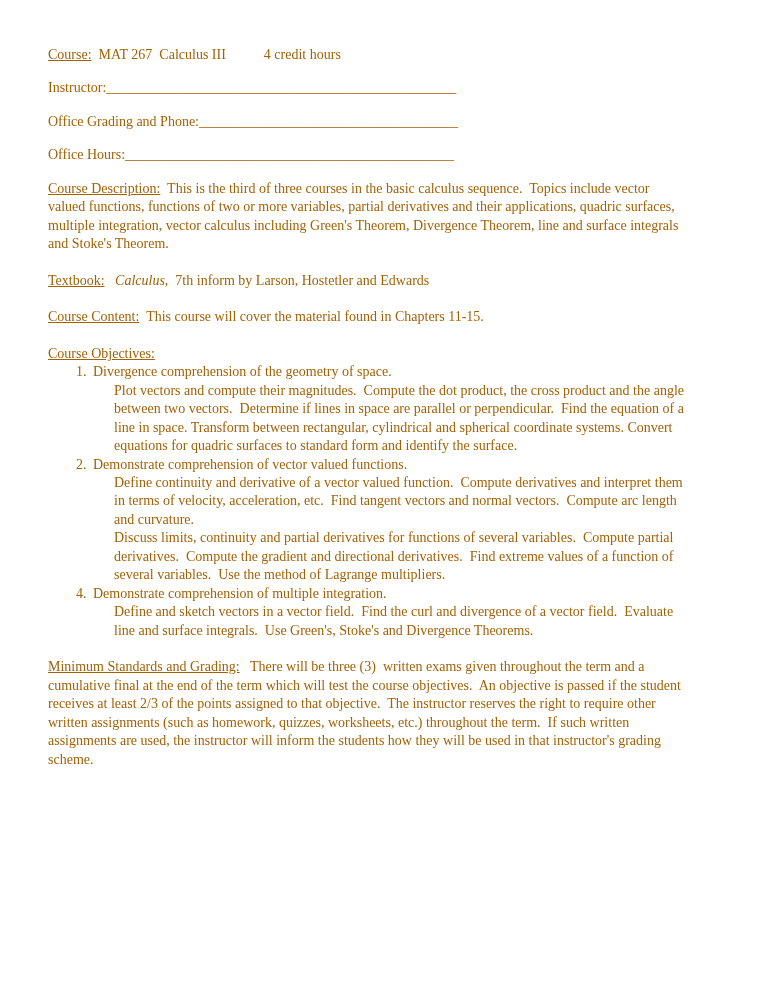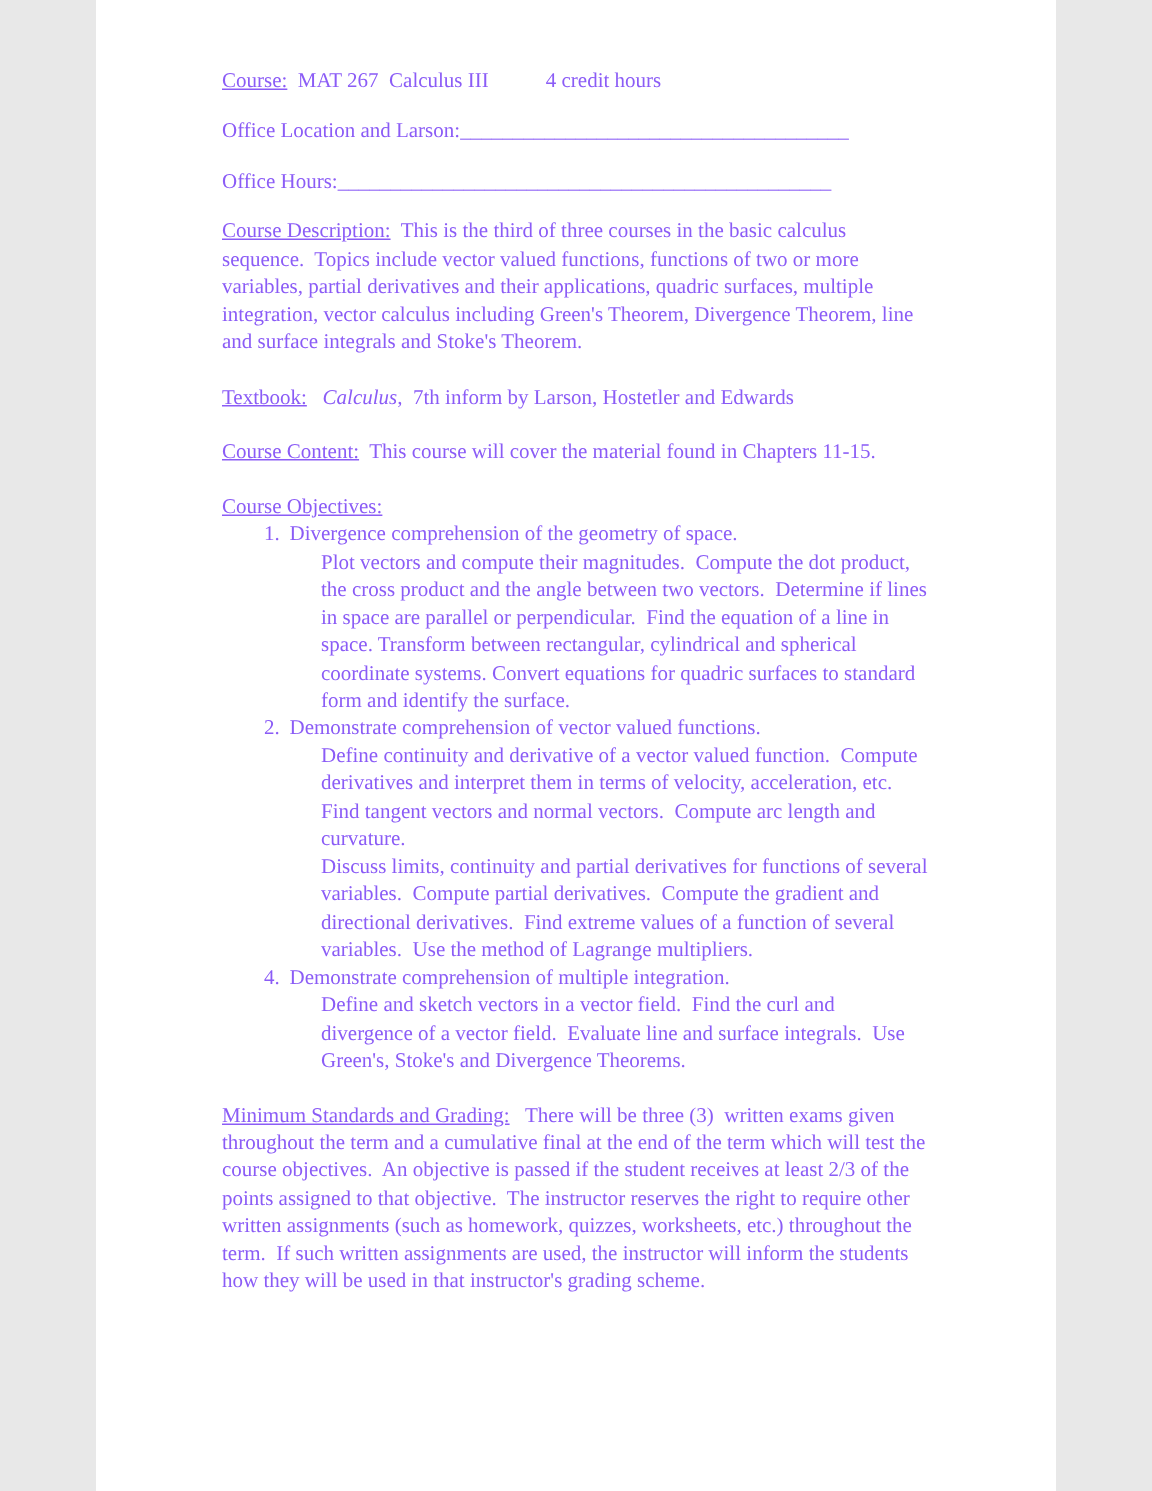--- a/index.html
+++ b/index.html
@@ -1,48 +1,49 @@
 <!DOCTYPE html>
 <html><head>
 <meta charset="utf-8">
 <style>
   * { box-sizing: border-box; }
   html, body { margin: 0; padding: 0; background: #e8e8e8; }
   .page {
     position: relative;
-    width: 640px;
+    width: 768px;
     height: 994px;
     margin: 0 auto;
     background: #ffffff;
-    padding: 46px 83px 40px 84px;
+    padding: 46px 83px 40px 48px;
     font-family: "Liberation Serif", "DejaVu Serif", serif;
     font-size: 14px;
     line-height: 1.32;
-    color: #8b5cf6;
+    color: #a16207;
     overflow: hidden;
   }
   .u { text-decoration: underline; }
   .it { font-style: italic; }
   .line { margin: 0 0 15px 0; white-space: pre-wrap; }
   .para { margin: 0 0 18px 0; white-space: pre-wrap; }
   .credits { margin-left: 38px; }
   .obj-list { margin: 0 0 18px 0; }
   .obj-head { padding-left: 28px; white-space: pre-wrap; }
   .obj-head .num { display: inline-block; min-width: 13px; margin-right: 4px; }
   .obj-detail { padding-left: 66px; white-space: pre-wrap; }
 </style>
 </head>
 <body>
 
 <div class="page">
 
   <div class="line"><span class="u">Course:</span><span>  MAT 267  Calculus III</span><span class="credits">4 credit hours</span></div>
 
+  <div class="line"><span>Instructor:</span><span>__________________________________________________</span></div>
 
-  <div class="line"><span>Office Location and Larson:</span><span>_____________________________________</span></div>
+  <div class="line"><span>Office Grading and Phone:</span><span>_____________________________________</span></div>
 
   <div class="line"><span>Office Hours:</span><span>_______________________________________________</span></div>
 
   <div class="para"><span class="u">Course Description:</span><span>  This is the third of three courses in the basic calculus sequence.  Topics include vector valued functions, functions of two or more variables, partial derivatives and their applications, quadric surfaces, multiple integration, vector calculus including Green's Theorem, Divergence Theorem, line and surface integrals and Stoke's Theorem.</span></div>
 
   <div class="para"><span class="u">Textbook:</span><span class="it">   Calculus</span><span>,  7th inform by Larson, Hostetler and Edwards</span></div>
 
   <div class="para"><span class="u">Course Content:</span><span>  This course will cover the material found in Chapters 11-15.</span></div>
 
   <div class="obj-list">

